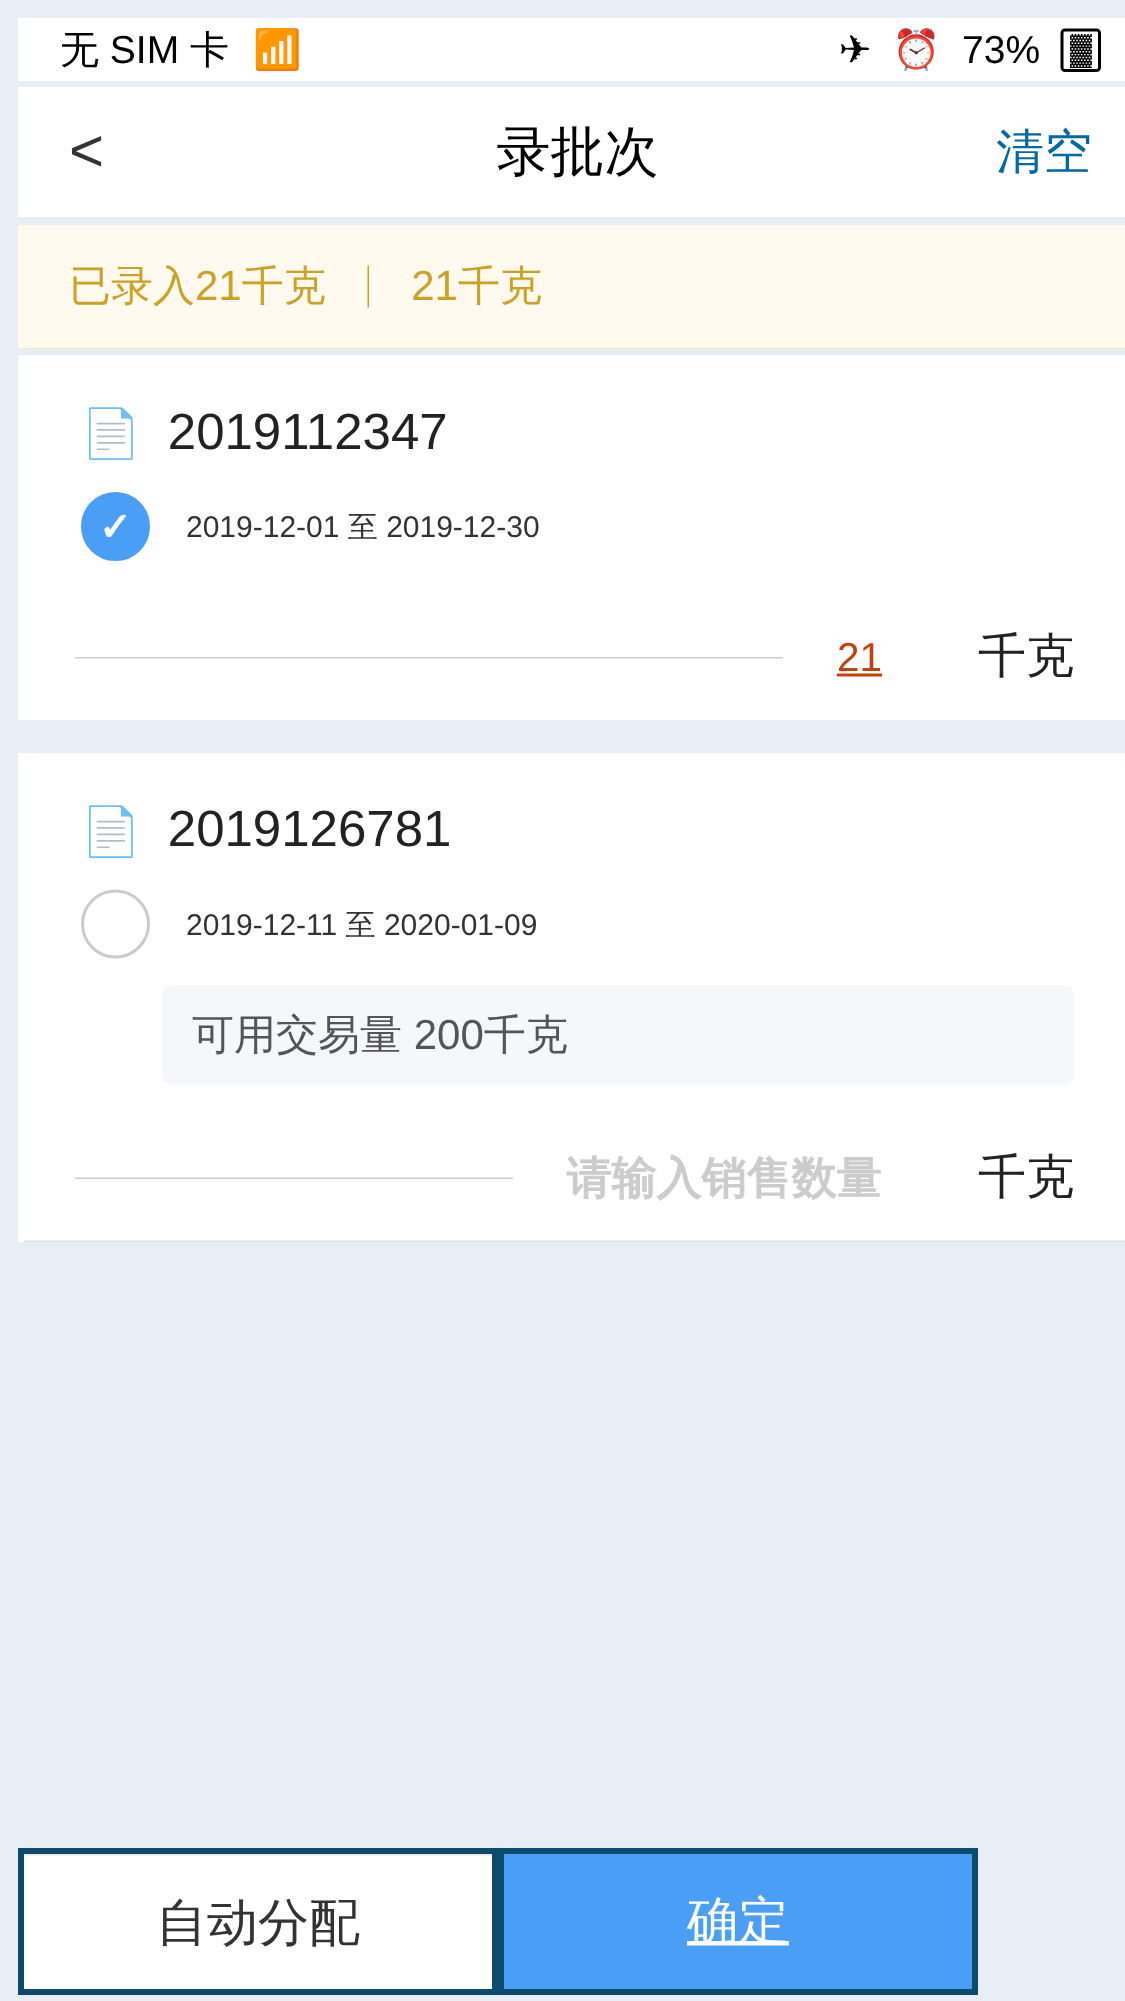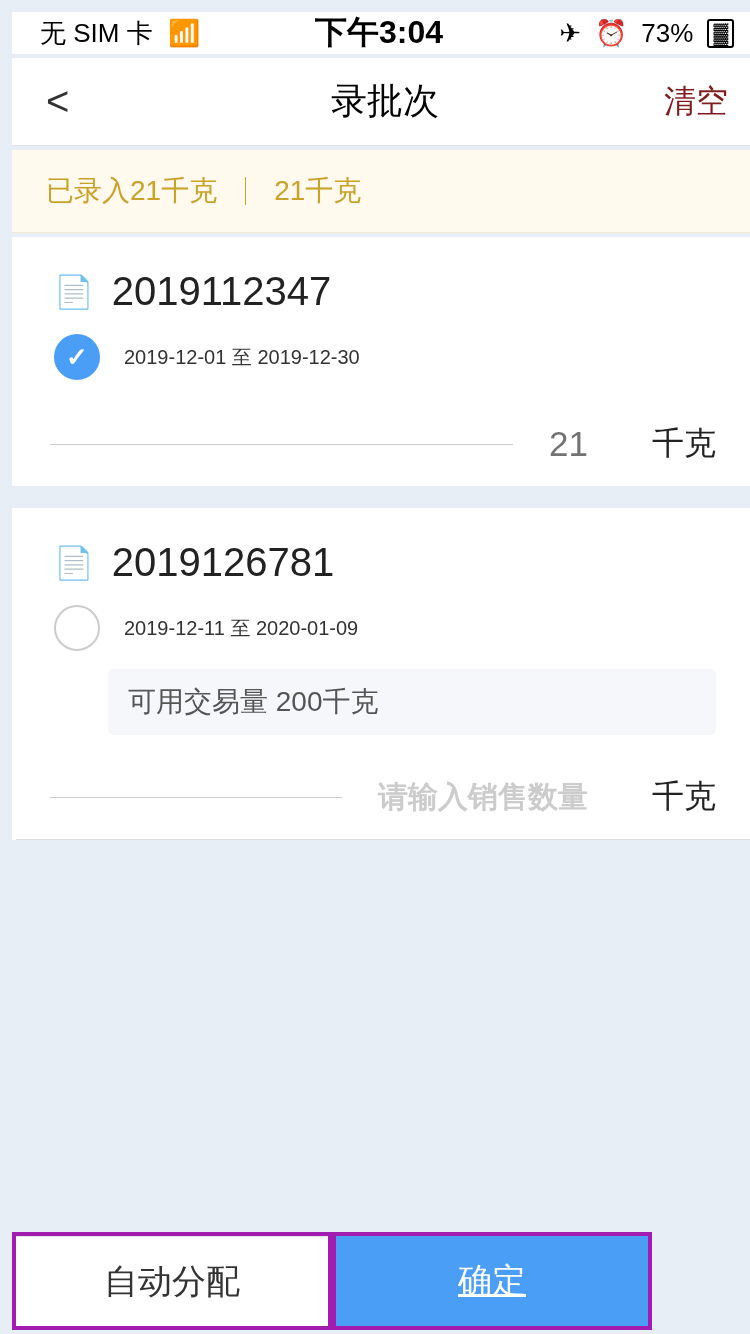--- a/index.html
+++ b/index.html
@@ -63,21 +63,21 @@
       cursor: pointer;
       width: 60px;
     }
     .nav-title {
       font-size: 36px;
       font-weight: 500;
       color: #000;
     }
     .nav-action {
       font-size: 32px;
-      color: #7f1d1d;
+      color: #0369a1;
       cursor: pointer;
     }
 
     
     .info-banner {
       background: #fff9ee;
       padding: 18px 30px;
       display: flex;
       align-items: center;
       gap: 20px;
@@ -109,21 +109,21 @@
       display: flex;
       align-items: center;
       gap: 10px;
       margin-bottom: 12px;
     }
     .batch-icon {
       font-size: 32px;
       color: #555;
     }
     .batch-id {
-      font-size: 40px;
+      font-size: 34px;
       font-weight: 500;
       color: #222;
     }
 
     .batch-date-row {
       display: flex;
       align-items: center;
       gap: 16px;
       margin-bottom: 14px;
     }
@@ -175,21 +175,21 @@
       min-height: 420px;
     }
 
     
     .bottom-actions {
       position: fixed;
       bottom: 0;
       width: 640px;
       height: 98px;
       display: flex;
-      background: #a21caf;
+      background: #0c4a6e;
     }
     .btn-auto {
       flex: 1;
       background: #fff;
       border: none;
       font-size: 34px;
       color: #333;
       display: flex;
       align-items: center;
       justify-content: center;
@@ -211,22 +211,23 @@
 
     .qty-line-wrapper {
       display: flex;
       justify-content: flex-end;
       align-items: center;
       padding: 20px 30px 16px 30px;
       background: #fff;
       gap: 16px;
     }
     .qty-number {
-      font-size: 35px;
-      color: #737373;
+      font-size: 27px;
+      color: #c2410c;
+      text-decoration: underline;
     }
     .qty-unit-text {
       font-size: 32px;
       color: #222;
     }
 
     .input-row-wrapper {
       display: flex;
       justify-content: flex-end;
       align-items: center;
@@ -246,21 +247,20 @@
     }
   </style>
 </head>
 <body>
 
 <div class="status-bar">
   <div class="status-left">
     <span>无 SIM 卡</span>
     <span>📶</span>
   </div>
-  <div class="status-center">下午3:04</div>
   <div class="status-right">
     <span>✈</span>
     <span>⏰</span>
     <span>73%</span>
     <span style="border:2px solid #000;border-radius:3px;padding:1px 4px;font-size:20px;">▓</span>
   </div>
 </div>
 
 <div class="nav-bar">
   <span class="nav-back">&lt;</span>

